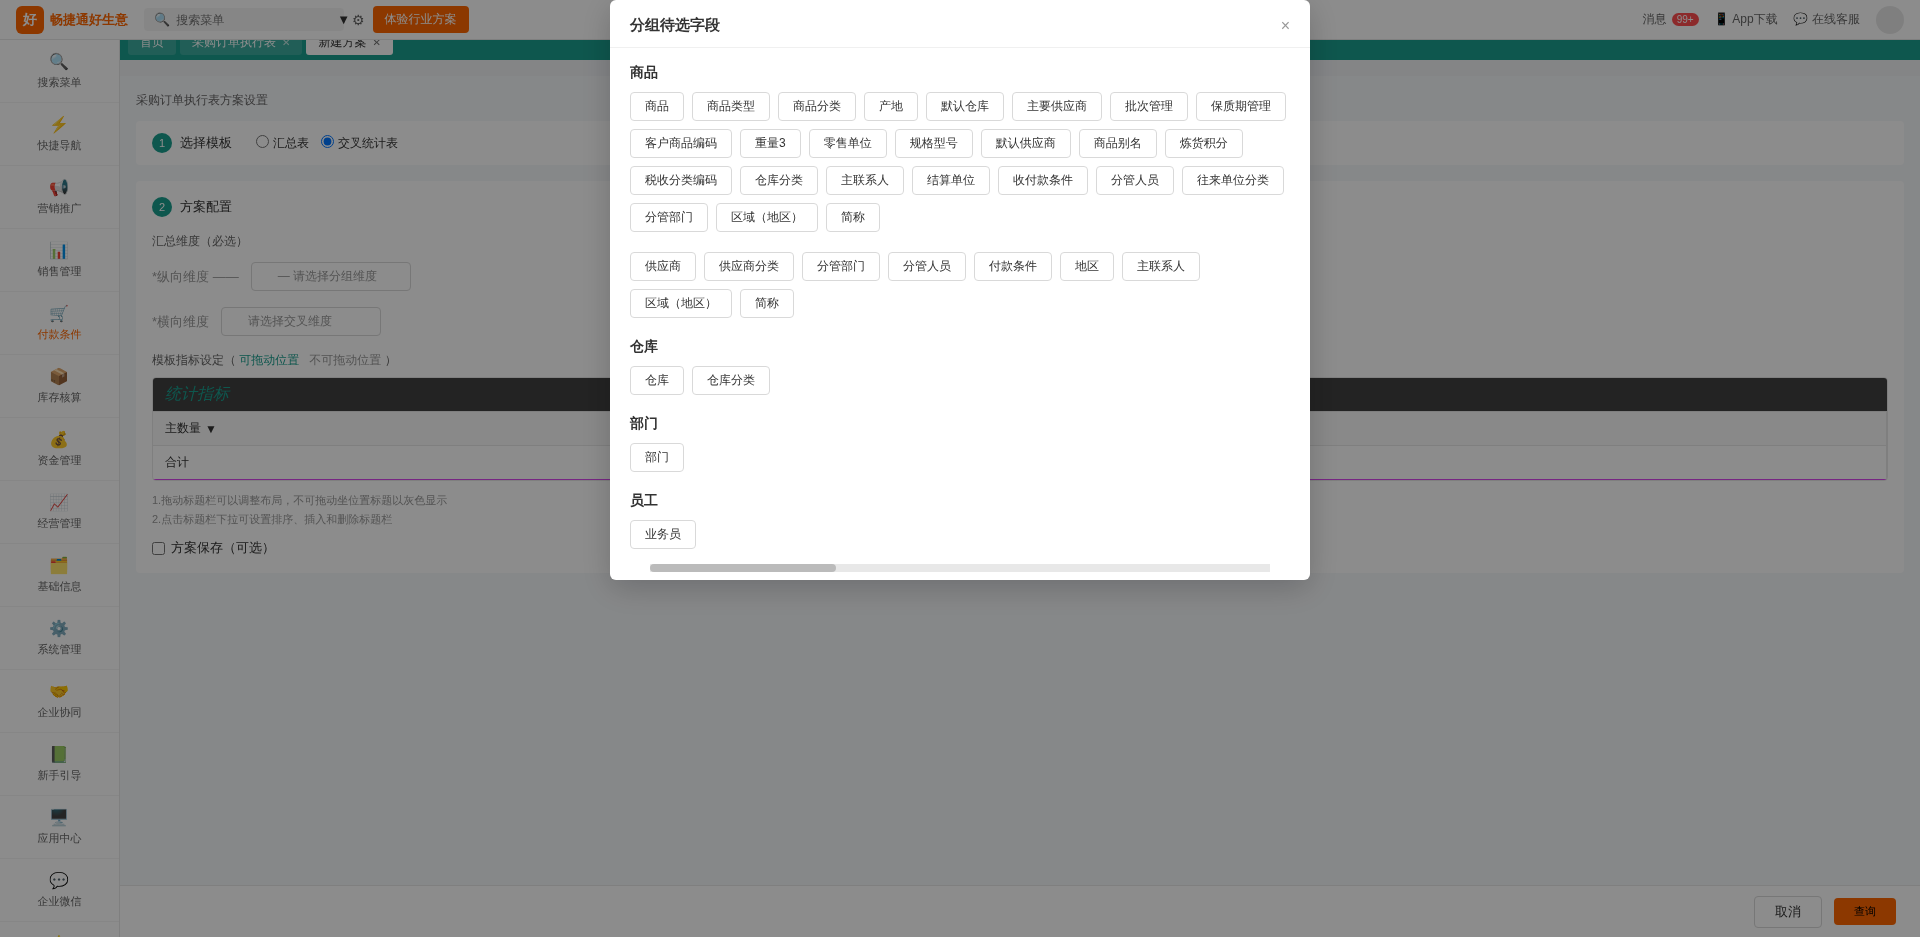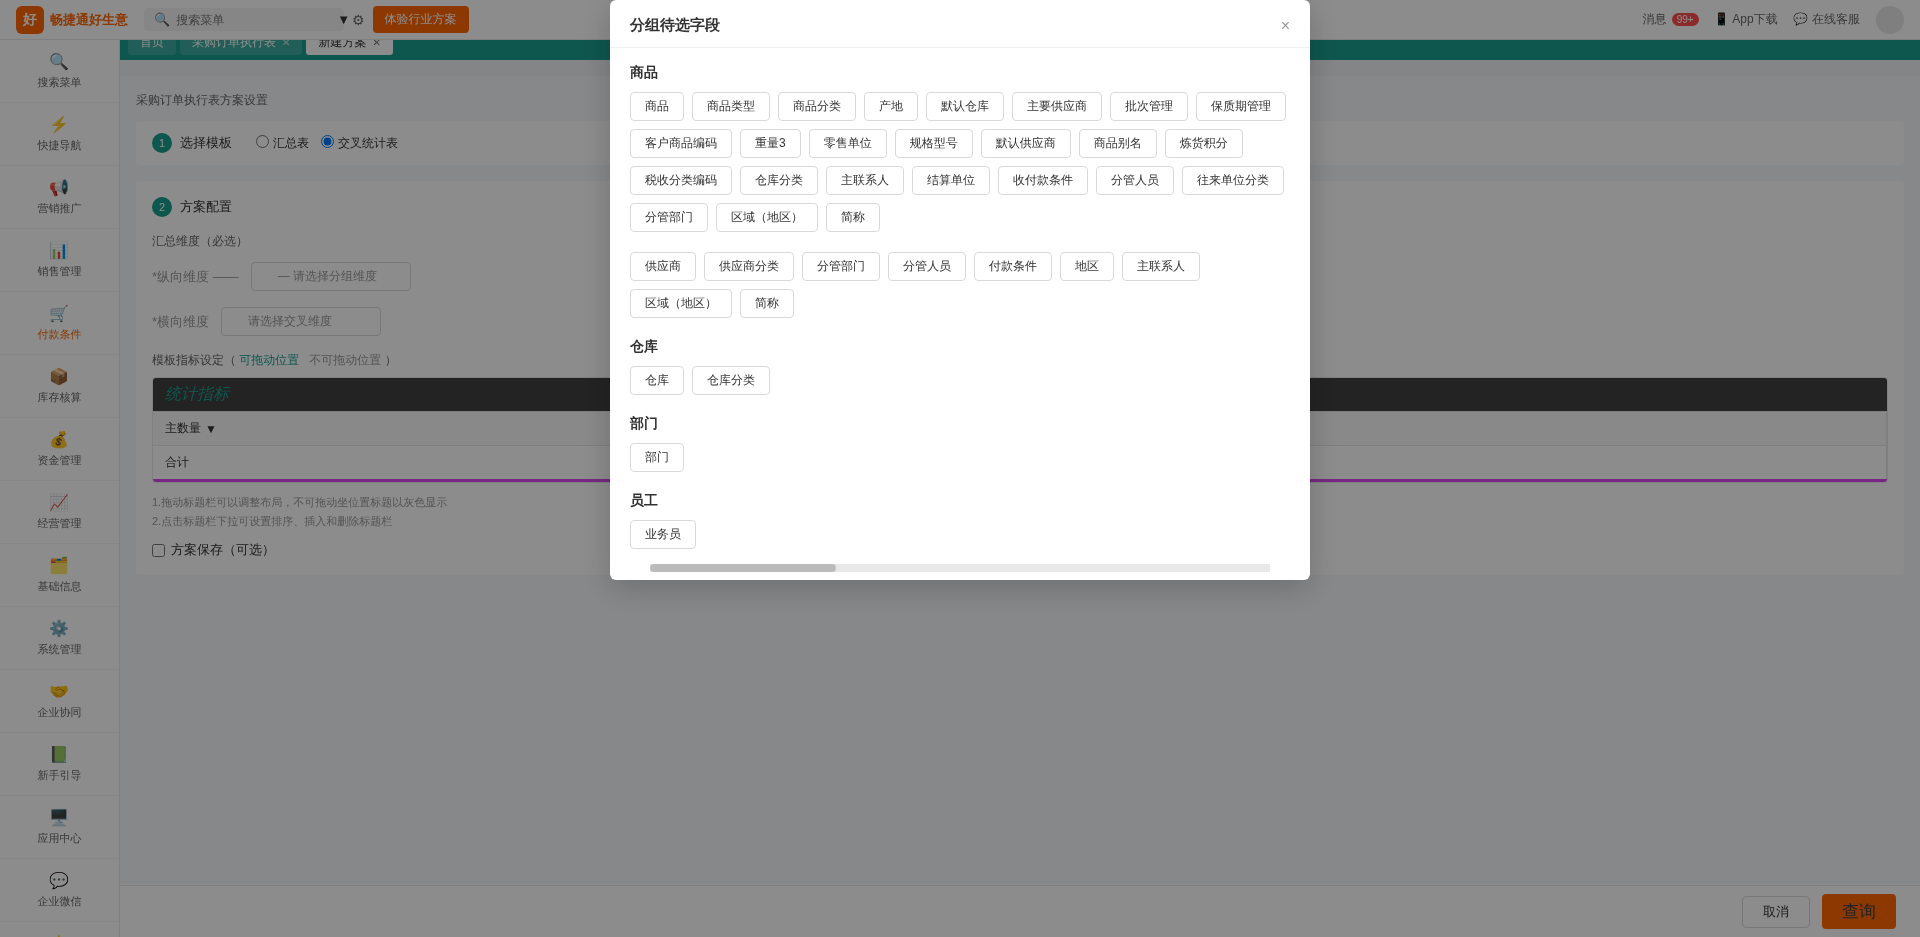--- a/index.html
+++ b/index.html
@@ -45,26 +45,26 @@
     
     .config-section { background: #fff; border-radius: 4px; padding: 16px; margin-bottom: 12px; }
     .config-title { font-size: 12px; color: #666; margin-bottom: 12px; }
     .form-row { display: flex; align-items: center; gap: 12px; margin-bottom: 12px; }
     .select-placeholder { border: 1px solid #d9d9d9; border-radius: 4px; padding: 5px 26px; font-size: 12px; color: #999; min-width: 160px; background: #fff; display: flex; align-items: center; justify-content: space-between; cursor: pointer; }
 
     
     .table-area { background: #fff; border: 1px solid #e8e8e8; border-radius: 4px; overflow: hidden; }
     .table-header { display: flex; background: #fafafa; border-bottom: 1px solid #e8e8e8; }
     .table-cell { padding: 8px 12px; font-size: 12px; border-right: 1px solid #e8e8e8; }
-    .table-row-data { display: flex; border-bottom: 3px solid #d946ef; justify-content: flex-end; }
+    .table-row-data { display: flex; border-bottom: 1px solid #d946ef; justify-content: flex-end; }
 
     
     .bottom-bar { position: fixed; bottom: 0; left: 120px; right: 0; height: 52px; background: #fff; border-top: 1px solid #e8e8e8; display: flex; align-items: center; justify-content: flex-end; padding: 0 24px; gap: 12px; z-index: 98; }
     .btn-cancel { border: 1px solid #d9d9d9; background: #fff; color: #333; padding: 6px 20px; border-radius: 4px; cursor: pointer; font-size: 13px; }
-    .btn-confirm { background: #ff6600; color: #404040; border: none; padding: 6px 20px; border-radius: 4px; cursor: pointer; font-size: 17px; }
+    .btn-confirm { background: #ff6600; color: #000000; border: none; padding: 6px 20px; border-radius: 4px; cursor: pointer; font-size: 11px; }
 
     
     .modal-overlay { position: fixed; inset: 0; background: rgba(0,0,0,0.45); z-index: 200; display: flex; align-items: flex-start; justify-content: center; }
     .modal { background: #fff; border-radius: 6px; width: 700px; max-height: 580px; display: flex; flex-direction: column; box-shadow: 0 8px 32px rgba(0,0,0,0.2); }
     .modal-header { display: flex; align-items: center; justify-content: space-between; padding: 16px 20px 12px; border-bottom: 1px solid #f0f0f0; }
     .modal-title { font-size: 15px; font-weight: 600; color: #333; }
     .modal-close { cursor: pointer; color: #999; font-size: 16px; }
     .modal-body { flex: 1; overflow-y: auto; padding: 16px 20px; }
 
     

